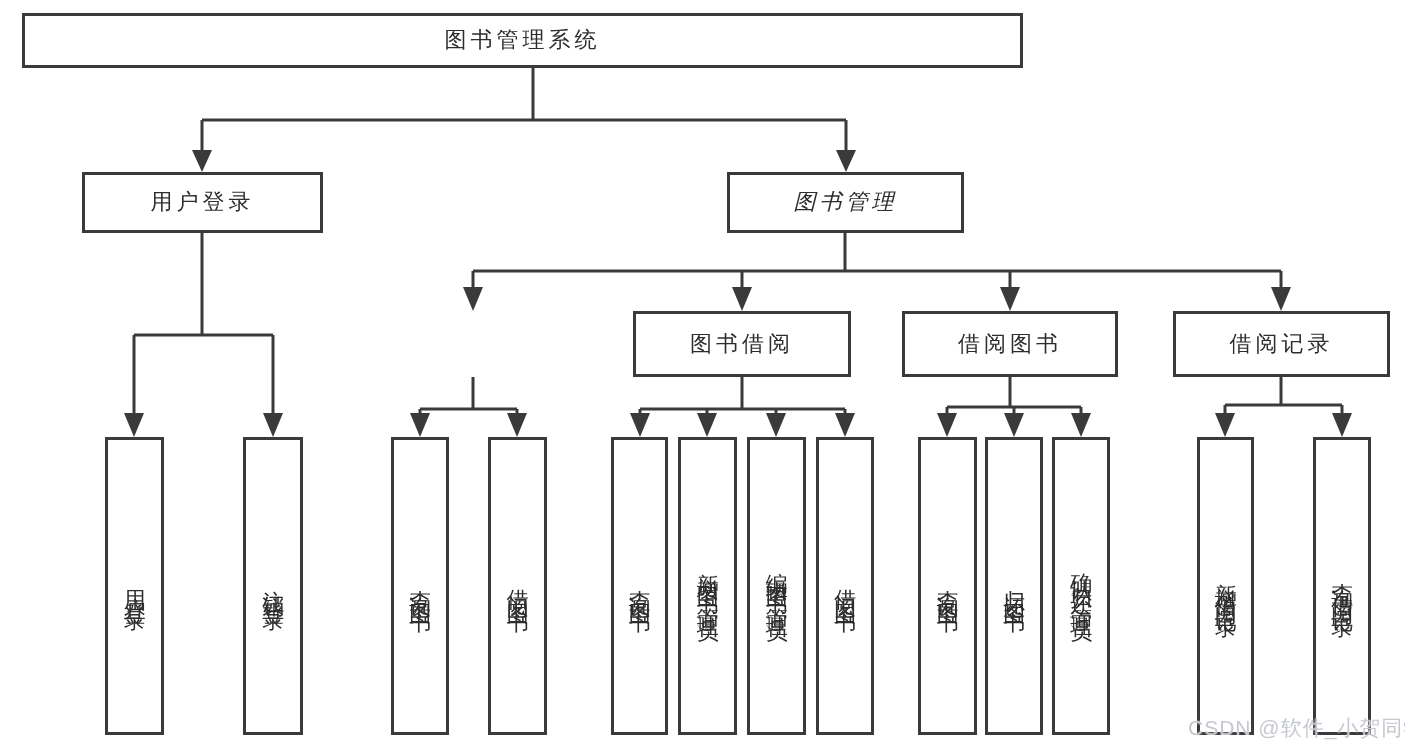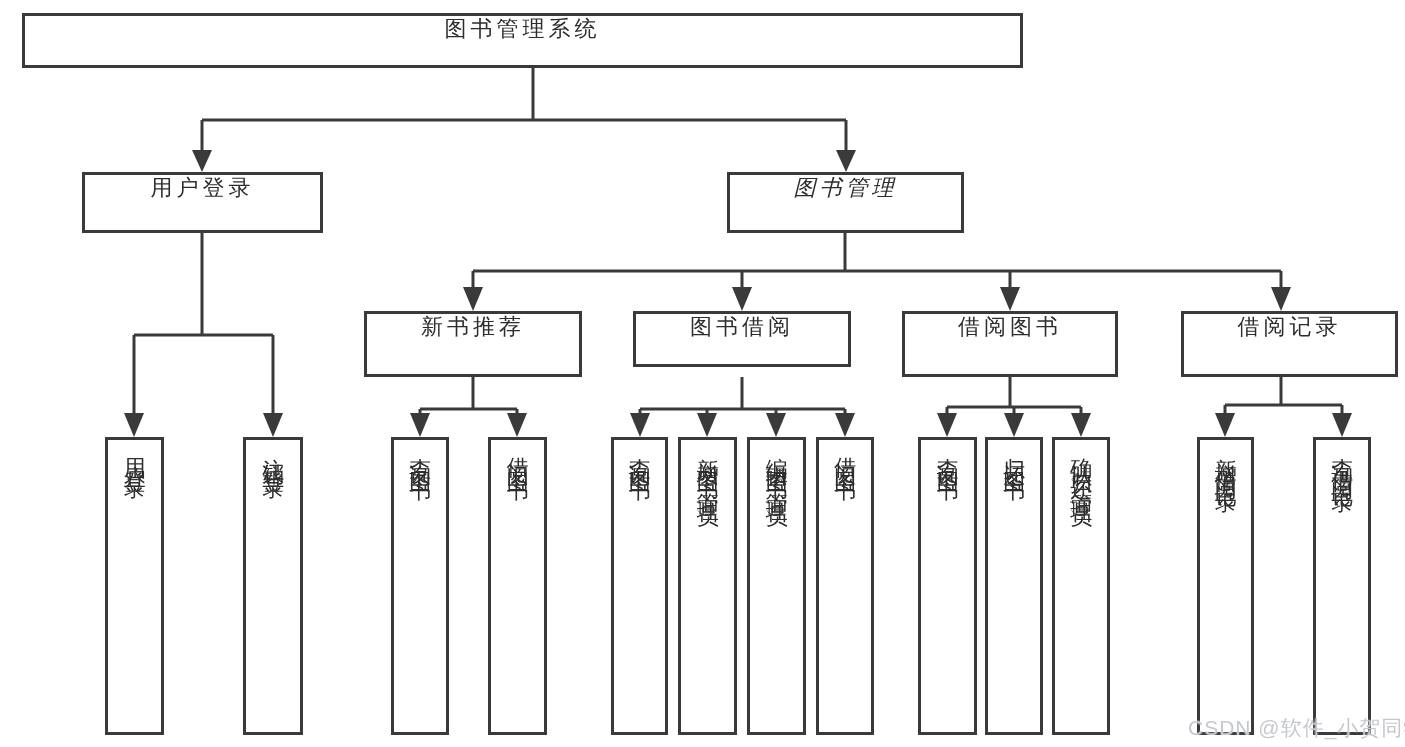--- a/index.html
+++ b/index.html
@@ -18,21 +18,21 @@
     color:var(--text);
   }
   .connectors{position:absolute;left:0;top:0;z-index:1;}
   .connectors line{stroke:var(--line);stroke-width:3;}
   .connectors polygon{fill:var(--line);}
   .box{
     position:absolute;
     box-sizing:border-box;
     background:#fff;
     border:3px solid var(--line);
-    display:flex;align-items:flex-start;justify-content:center;
+    display:flex;align-items:center;justify-content:center;
     font-size:22px;
     letter-spacing:4px;
     z-index:2;
     text-align:center;
     line-height:1.2;
   }
   .box.h span{white-space:nowrap;}
   .box.v span{
     writing-mode:vertical-rl;
     letter-spacing:7px;
@@ -134,30 +134,27 @@
     <span>图书管理系统</span>
   </div>
 
   <div class="box h" style="left:82px;top:172px;width:241px;height:61px;">
     <span>用户登录</span>
   </div>
   <div class="box h" style="left:727px;top:172px;width:237px;height:61px;font-style:italic;">
     <span>图书管理</span>
   </div>
 
-  <div class="box h" style="left:364px;top:311px;width:218px;height:66px;">
-    <span>新书推荐</span>
-  </div>
-  <div class="box h" style="left:633px;top:311px;width:218px;height:56px;">
+  <div class="box h" style="left:633px;top:311px;width:218px;height:66px;">
     <span>图书借阅</span>
   </div>
   <div class="box h" style="left:902px;top:311px;width:216px;height:66px;">
     <span>借阅图书</span>
   </div>
-  <div class="box h" style="left:1173px;top:311px;width:217px;height:66px;margin-left:8px;">
+  <div class="box h" style="left:1173px;top:311px;width:217px;height:66px;">
     <span>借阅记录</span>
   </div>
 
   <div class="box v" style="left:105px;top:437px;width:59px;height:298px;">
     <span>用户登录</span>
   </div>
   <div class="box v" style="left:243px;top:437px;width:60px;height:298px;">
     <span>注销登录</span>
   </div>
 

